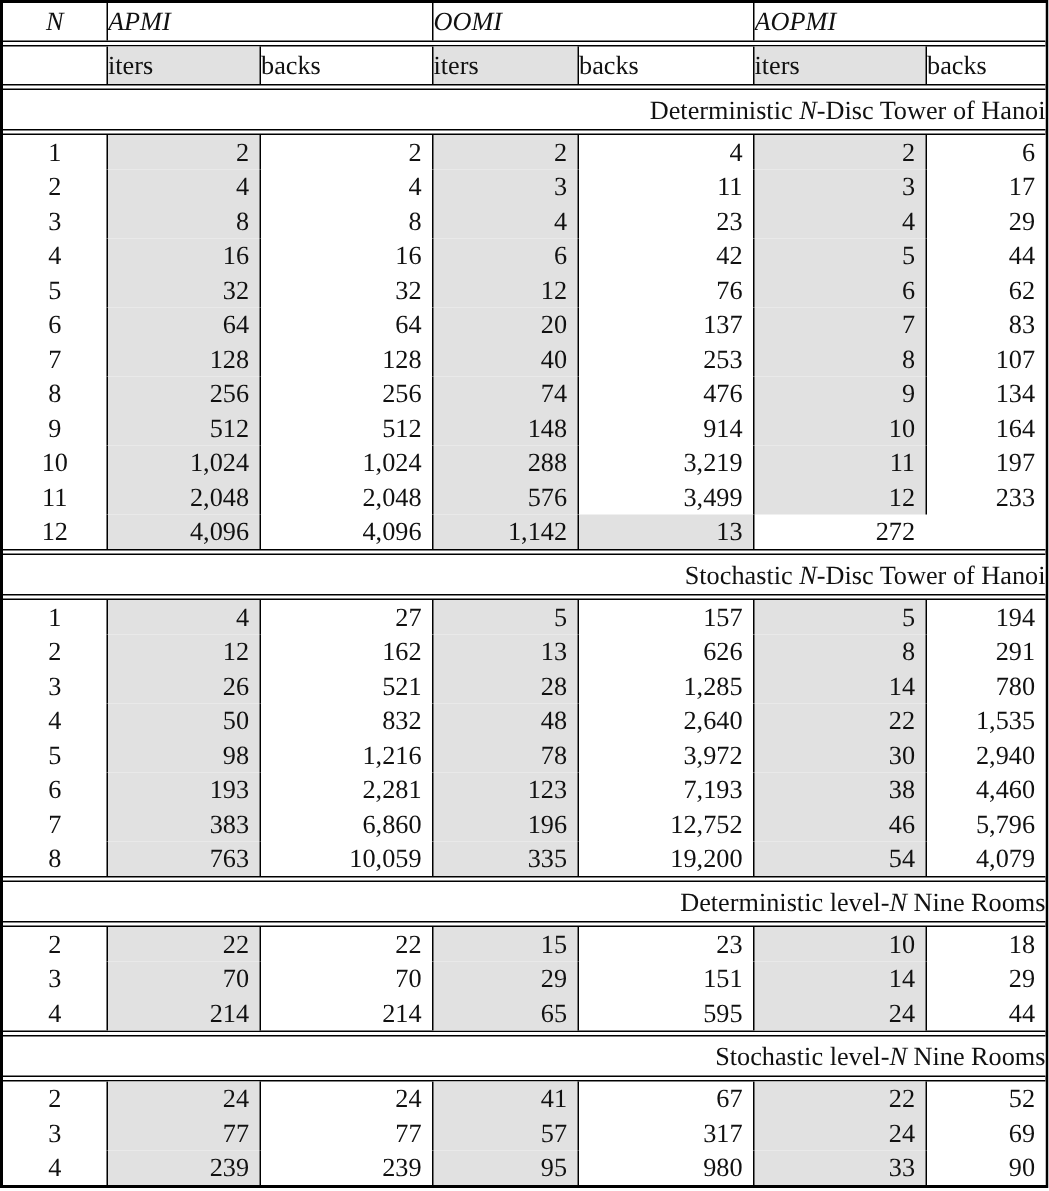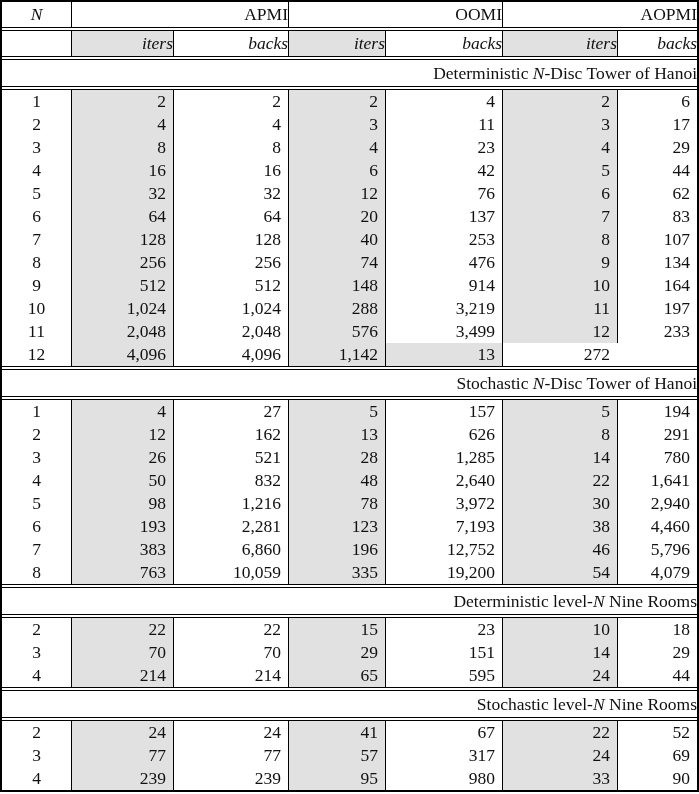--- a/index.html
+++ b/index.html
@@ -33,22 +33,22 @@
     line-height:23px;
     overflow:hidden;
     white-space:nowrap;
   }
   .hrow .cell{height:25px;line-height:25px;}
   .trow .cell{height:26px;line-height:26px;}
   .bl{border-left:1px solid var(--border);}
   .shaded{background:var(--shaded);}
   .num{text-align:right;padding-right:7px;}
   .ncol{text-align:center;}
-  .group{text-align:right;grid-column:span 2;}
-  .sub{text-align:right;font-style:italic;}
+  .group{text-align:left;grid-column:span 2;font-style:italic;}
+  .sub{text-align:left;}
   .nhead{font-style:italic;}
   .title{grid-column:1 / -1;text-align:right;}
   .title .it{font-style:italic;}
 </style>
 </head>
 <body>
 
 <div class="table-wrap">
 
   <div class="block no-top">
@@ -216,21 +216,21 @@
           <div class="cell num bl shaded">14</div>
           <div class="cell num bl">780</div>
         </div>
         <div class="row">
           <div class="cell ncol">4</div>
           <div class="cell num bl shaded">50</div>
           <div class="cell num bl">832</div>
           <div class="cell num bl shaded">48</div>
           <div class="cell num bl">2,640</div>
           <div class="cell num bl shaded">22</div>
-          <div class="cell num bl">1,641</div>
+          <div class="cell num bl">1,535</div>
         </div>
         <div class="row">
           <div class="cell ncol">5</div>
           <div class="cell num bl shaded">98</div>
           <div class="cell num bl">1,216</div>
           <div class="cell num bl shaded">78</div>
           <div class="cell num bl">3,972</div>
           <div class="cell num bl shaded">30</div>
           <div class="cell num bl">2,940</div>
         </div>

